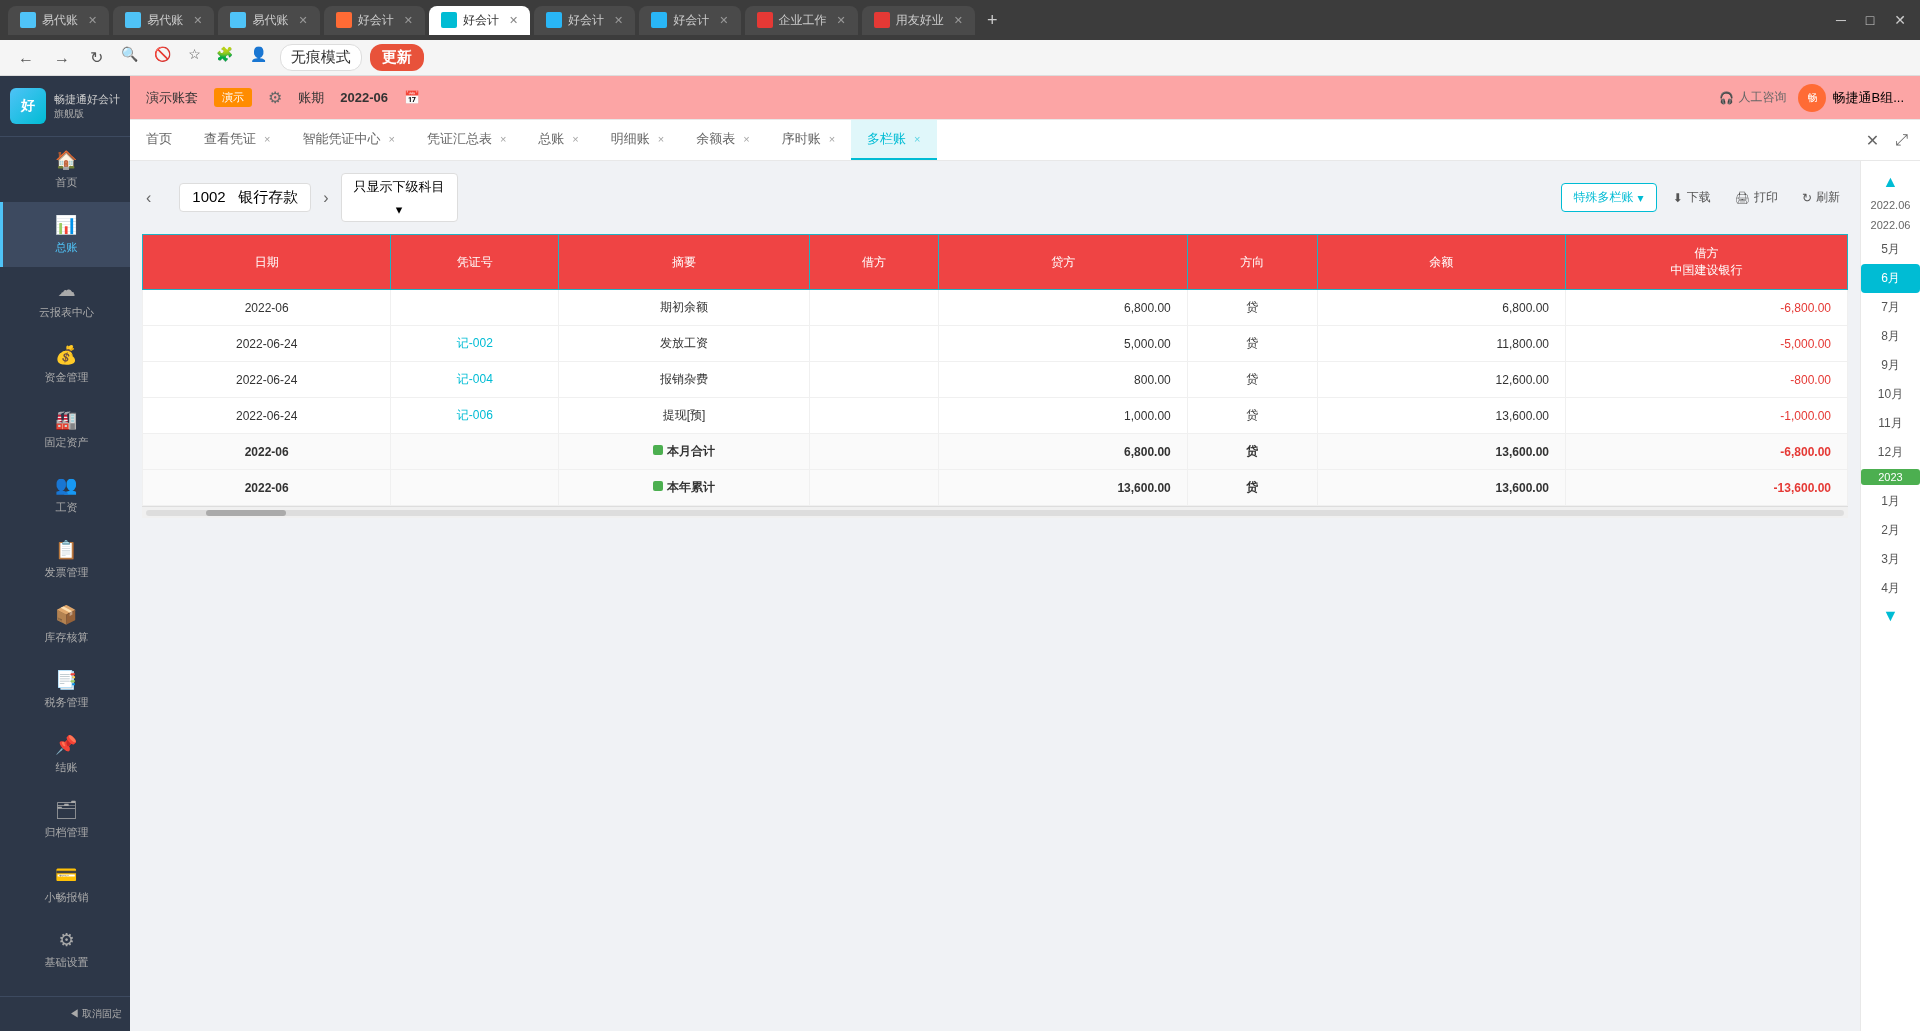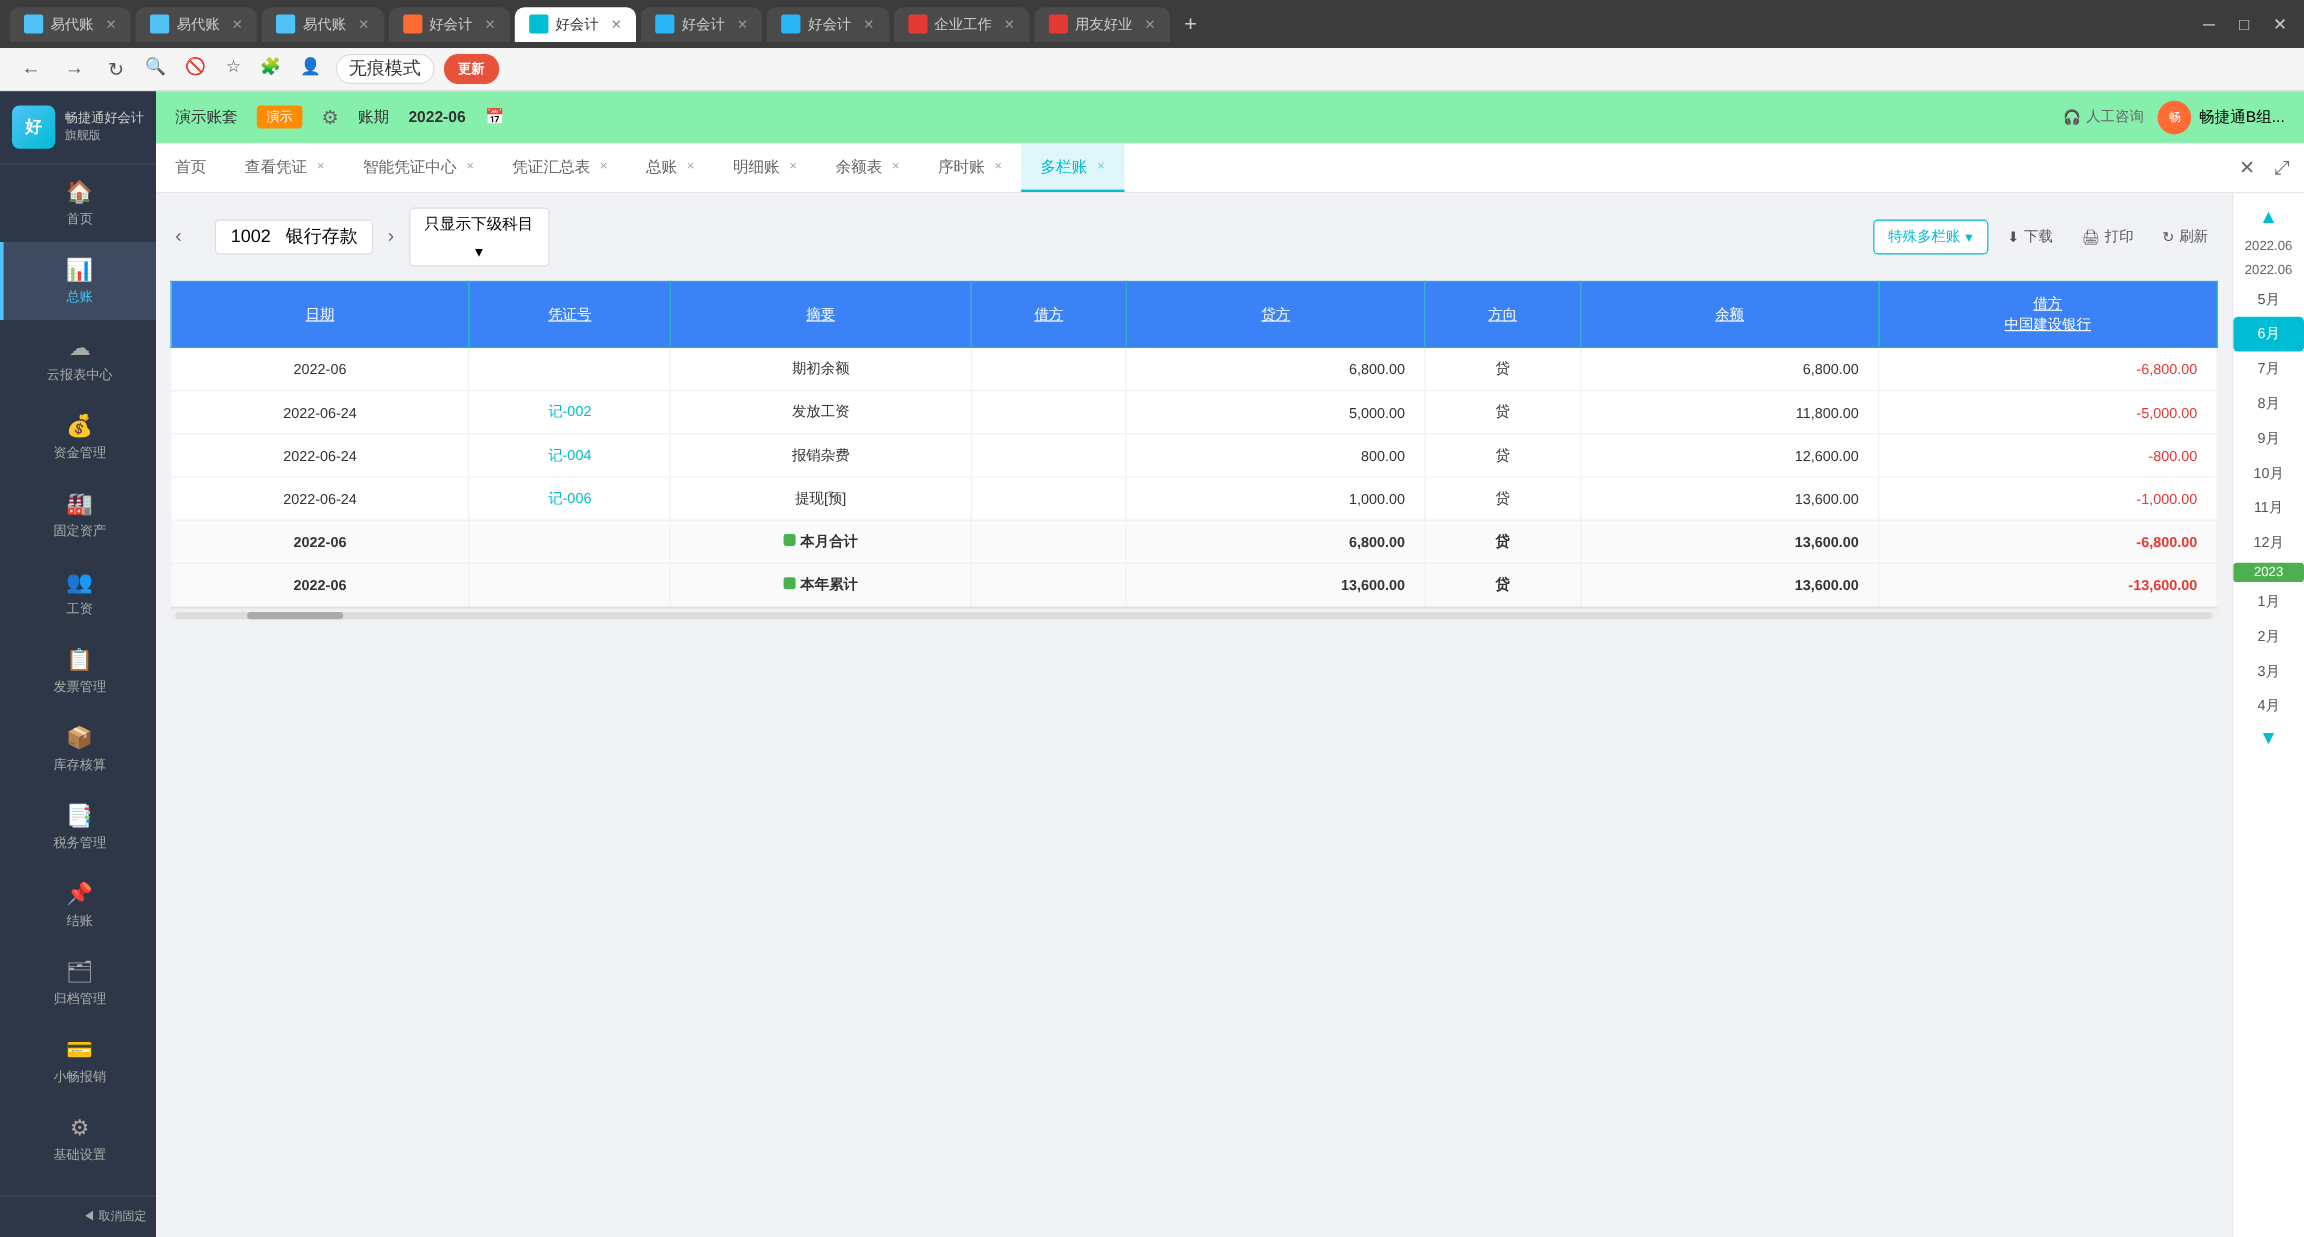--- a/index.html
+++ b/index.html
@@ -15,41 +15,41 @@
     .tab-controls { margin-left: auto; display: flex; gap: 8px; color: #ccc; font-size: 14px; }
     .tab-ctrl-btn { cursor: pointer; padding: 2px 6px; }
 
     
     .address-bar { background: #f5f5f5; height: 36px; display: flex; align-items: center; padding: 0 12px; gap: 8px; border-bottom: 1px solid #ddd; }
     .nav-btn { background: none; border: none; cursor: pointer; font-size: 16px; color: #555; padding: 2px 6px; }
     .address-input { flex: 1; height: 26px; border: 1px solid #ccc; border-radius: 13px; padding: 0 12px; font-size: 12px; color: #333; background: #fff; outline: none; }
     .addr-actions { display: flex; gap: 8px; color: #555; font-size: 14px; }
     .addr-btn { cursor: pointer; padding: 2px 4px; }
     .stealth-btn { background: #fff; border: 1px solid #ddd; border-radius: 12px; padding: 2px 10px; font-size: 15px; color: #333; cursor: pointer; }
-    .update-btn { background: #e8523a; border: none; border-radius: 12px; padding: 4px 12px; font-size: 11px; color: #fff; cursor: pointer; font-weight: bold; }
+    .update-btn { background: #e8523a; border: none; border-radius: 12px; padding: 4px 12px; font-size: 15px; color: #fff; cursor: pointer; font-weight: bold; }
 
     
     .app-container { display: flex; height: calc(1031px - 76px); }
 
     
     .sidebar { width: 130px; background: #2d3748; color: #fff; display: flex; flex-direction: column; flex-shrink: 0; }
     .sidebar-logo { padding: 12px 10px; display: flex; align-items: center; gap: 8px; border-bottom: 1px solid #3d4a60; }
     .logo-icon { width: 36px; height: 36px; background: linear-gradient(135deg, #4fc3f7, #00bcd4); border-radius: 6px; display: flex; align-items: center; justify-content: center; font-size: 14px; color: #fff; font-weight: bold; }
     .logo-text { font-size: 11px; color: #ccc; line-height: 1.3; }
     .sidebar-nav { flex: 1; overflow-y: auto; }
     .nav-item { display: flex; flex-direction: column; align-items: center; padding: 12px 8px; cursor: pointer; color: #aaa; font-size: 11px; gap: 4px; border-left: 3px solid transparent; }
     .nav-item.active { background: #3d4a60; color: #4fc3f7; border-left-color: #4fc3f7; }
     .nav-item .nav-icon { font-size: 18px; }
     .sidebar-footer { padding: 10px 8px; border-top: 1px solid #3d4a60; font-size: 10px; color: #aaa; text-align: right; cursor: pointer; }
 
     
     .main-content { flex: 1; display: flex; flex-direction: column; background: #f0f2f5; overflow: hidden; }
 
     
-    .top-bar { background: #86efac; padding: 8px 16px; display: flex; align-items: center; gap: 16px; border-bottom: 1px solid #e8e8e8; height: 44px; flex-shrink: 0; }
+    .top-bar { background: #fca5a5; padding: 8px 16px; display: flex; align-items: center; gap: 16px; border-bottom: 1px solid #e8e8e8; height: 44px; flex-shrink: 0; }
     .demo-badge { background: #ff8c00; color: #fff; font-size: 11px; padding: 2px 8px; border-radius: 3px; }
     .setting-icon { color: #666; cursor: pointer; font-size: 16px; }
     .calendar-icon { color: #666; cursor: pointer; }
     .top-bar-right { margin-left: auto; display: flex; align-items: center; gap: 12px; }
     .service-btn { color: #666; font-size: 12px; cursor: pointer; display: flex; align-items: center; gap: 4px; }
     .user-btn { display: flex; align-items: center; gap: 6px; cursor: pointer; }
     .user-avatar { width: 28px; height: 28px; background: #ff6b35; border-radius: 50%; display: flex; align-items: center; justify-content: center; color: #fff; font-size: 10px; }
 
     
     .tab-bar { background: #fff; display: flex; align-items: center; border-bottom: 1px solid #e8e8e8; overflow-x: auto; flex-shrink: 0; }
@@ -67,21 +67,21 @@
     .ledger-toolbar { display: flex; align-items: center; gap: 8px; margin-bottom: 12px; }
     .nav-arrow { cursor: pointer; color: #666; font-size: 16px; padding: 4px; }
     .account-select { border: 1px solid #ddd; border-radius: 4px; padding: 4px 12px; font-size: 15px; background: #fff; cursor: pointer; margin-left: 16px; }
     .filter-select { border: 1px solid #ddd; border-radius: 4px; padding: 4px 12px; font-size: 13px; background: #fff; cursor: pointer; display: flex; align-items: center; gap: 6px; flex-direction: column; }
     .toolbar-right { margin-left: auto; display: flex; align-items: center; gap: 8px; }
     .special-btn { border: 1px solid #00bcd4; color: #00bcd4; background: #fff; border-radius: 4px; padding: 5px 12px; font-size: 12px; cursor: pointer; display: flex; align-items: center; gap: 4px; }
     .action-btn { border: none; background: none; color: #555; font-size: 12px; cursor: pointer; padding: 5px 8px; display: flex; align-items: center; gap: 4px; }
 
     
     .ledger-table { width: 100%; border-collapse: collapse; background: #fff; font-size: 12px; }
-    .ledger-table thead tr { background: #3b82f6; color: #fff; text-decoration: underline; }
+    .ledger-table thead tr { background: #ef4444; color: #fff; }
     .ledger-table thead th { padding: 10px 8px; text-align: center; border: 1px solid #20b2c4; font-weight: normal; }
     .ledger-table tbody tr { border-bottom: 1px solid #f0f0f0; }
     .ledger-table tbody td { padding: 9px 8px; text-align: center; color: #333; border: 1px solid #f0f0f0; }
     .ledger-table tbody td.amount { text-align: right; padding-right: 16px; }
     .ledger-table tbody td.link { color: #00bcd4; cursor: pointer; }
     .ledger-table .summary-row td { background: #fafafa; font-weight: bold; }
     .green-dot { display: inline-block; width: 10px; height: 10px; background: #4caf50; border-radius: 2px; margin-right: 4px; }
 
     
     .calendar-panel { width: 60px; background: #fff; border-left: 1px solid #e8e8e8; display: flex; flex-direction: column; align-items: center; padding: 8px 0; font-size: 12px; overflow-y: auto; }

